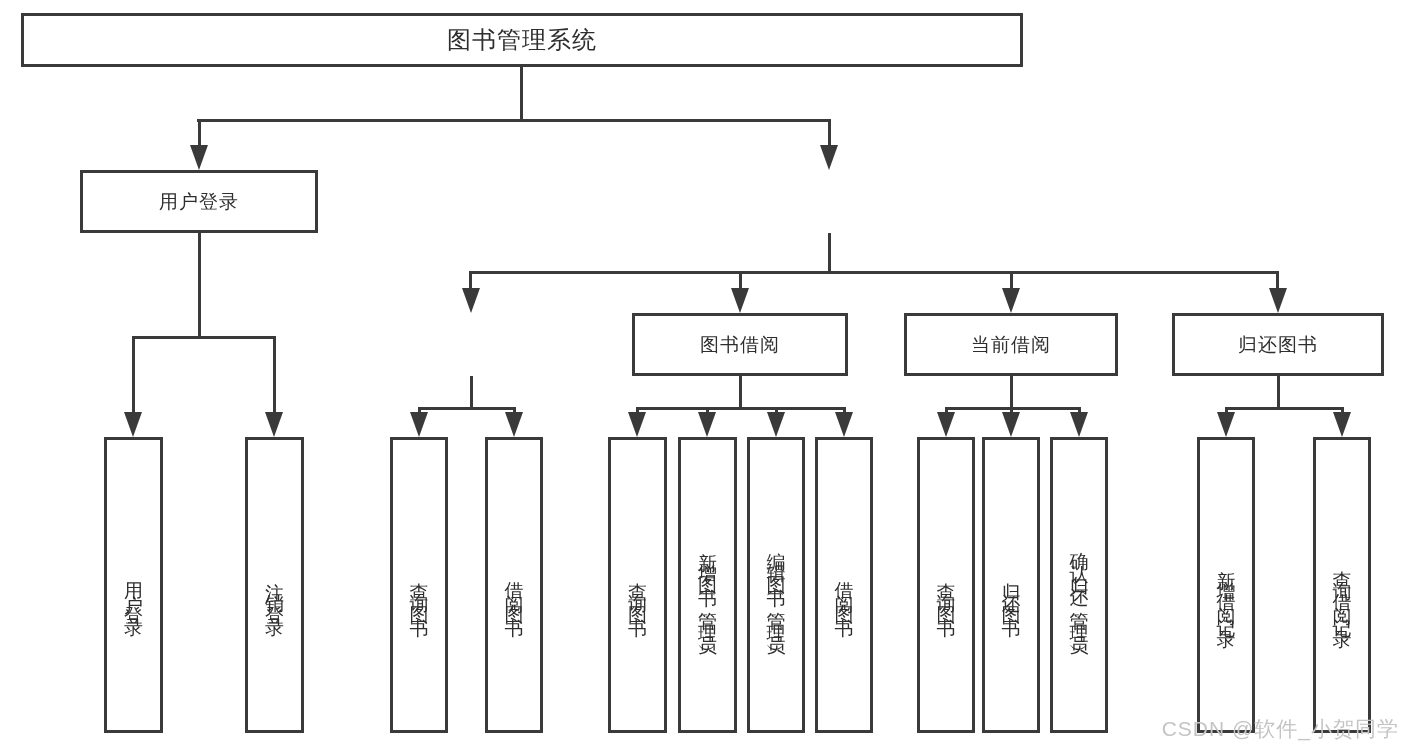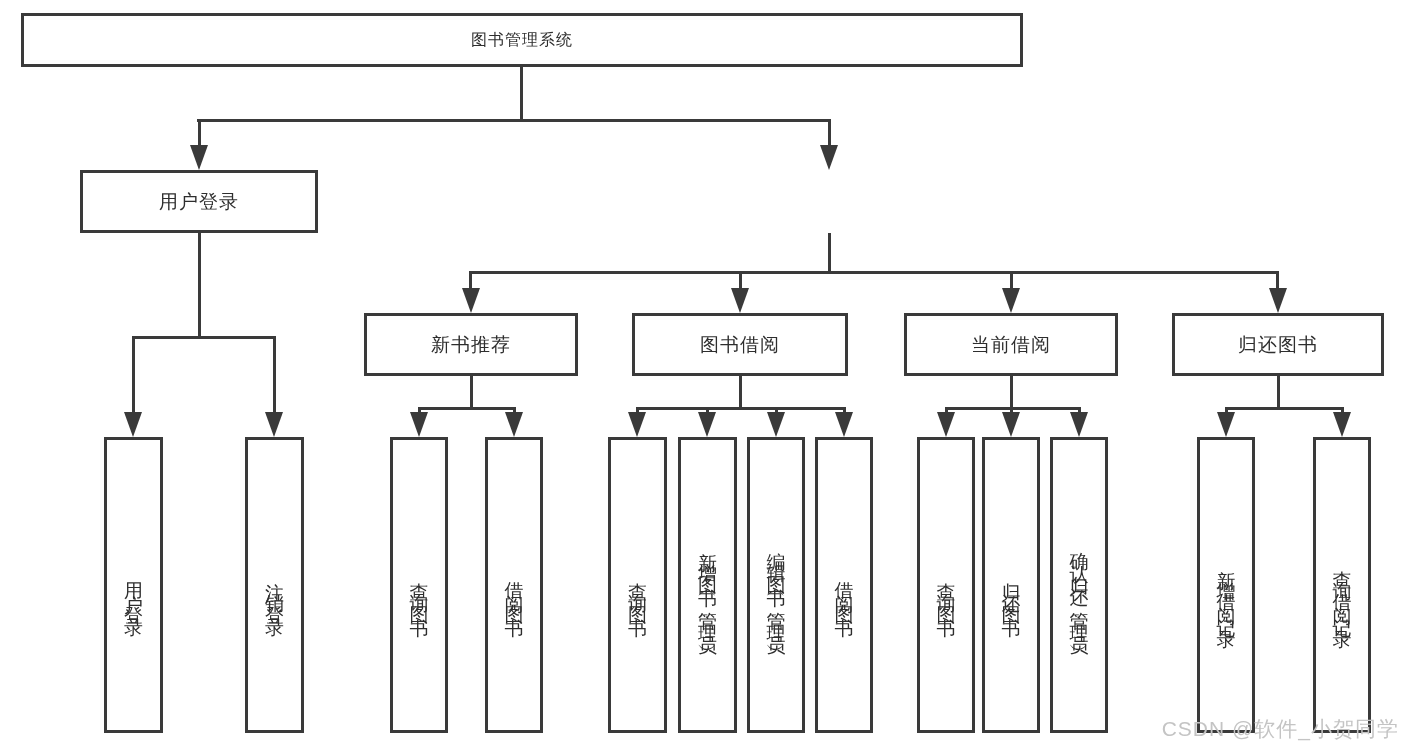--- a/index.html
+++ b/index.html
@@ -24,21 +24,21 @@
     display:flex;
     align-items:center;
     justify-content:center;
     color:var(--text);
   }
   .box .lbl{
     font-size:19px;
     letter-spacing:1px;
     white-space:nowrap;
   }
-  .box.root .lbl{font-size:16px;}
+  .box.root .lbl{font-size:24px;}
   .box.v .lbl{
     writing-mode:vertical-rl;
     text-orientation:mixed;
     letter-spacing:12px;
     margin-bottom:-12px;
     font-size:19px;
     white-space:normal;
   }
   .vline{position:absolute;width:3px;background:var(--line);}
   .hline{position:absolute;height:3px;background:var(--line);}
@@ -123,23 +123,20 @@
   <div class="arrow" style="left:1333px;top:412px"></div>
 
   <div class="box root" style="left:21px;top:13px;width:1002px;height:54px">
     <span class="lbl">图书管理系统</span>
   </div>
 
   <div class="box" style="left:80px;top:170px;width:238px;height:63px">
     <span class="lbl">用户登录</span>
   </div>
 
-  <div class="box" style="left:364px;top:313px;width:214px;height:63px">
-    <span class="lbl">新书推荐</span>
-  </div>
   <div class="box" style="left:904px;top:313px;width:214px;height:63px">
     <span class="lbl">当前借阅</span>
   </div>
   <div class="box" style="left:632px;top:313px;width:216px;height:63px">
     <span class="lbl">图书借阅</span>
   </div>
   <div class="box" style="left:1172px;top:313px;width:212px;height:63px">
     <span class="lbl">归还图书</span>
   </div>
 

